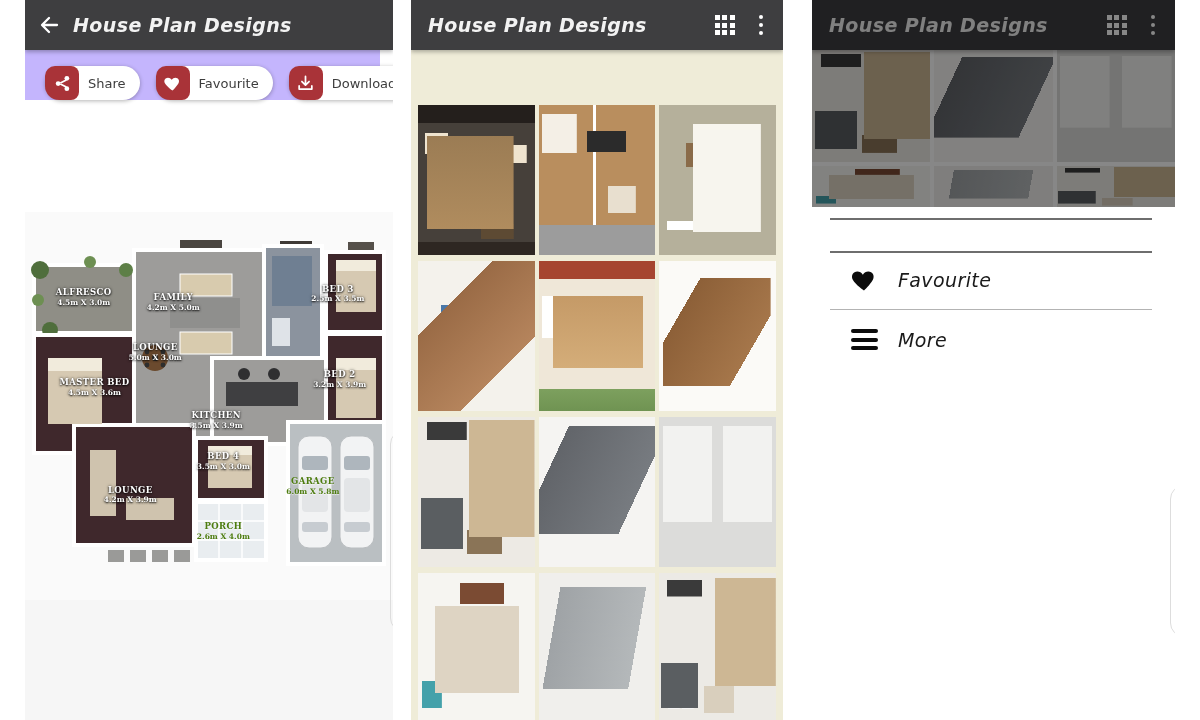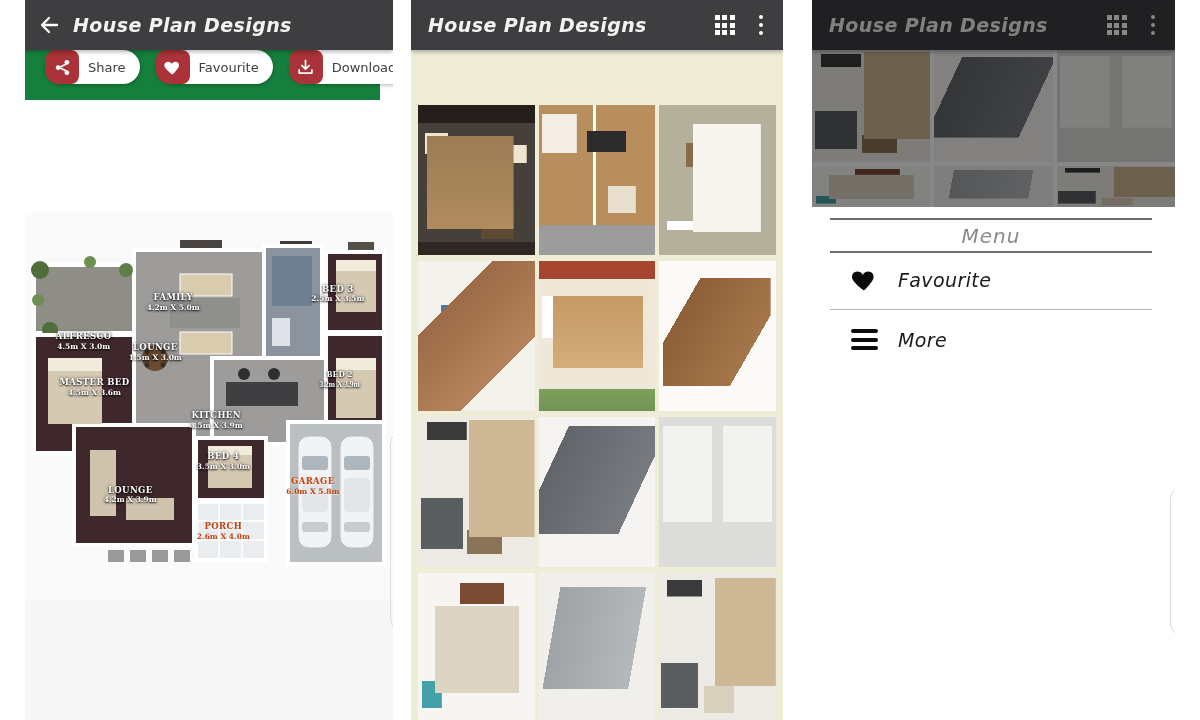--- a/index.html
+++ b/index.html
@@ -17,43 +17,43 @@
   .back-btn{width:48px;height:50px;display:flex;align-items:center;justify-content:center;cursor:pointer;}
   .bar-actions{margin-left:auto;display:flex;align-items:center;gap:18px;padding-right:14px;}
   .grid-ico{display:grid;grid-template-columns:repeat(3,5px);grid-auto-rows:5px;gap:2.5px;}
   .grid-ico i{background:#fff;display:block;}
   .kebab{display:flex;flex-direction:column;gap:3.5px;padding:4px 6px;}
   .kebab i{width:4.5px;height:4.5px;border-radius:50%;background:#fff;display:block;}
 
   
   .s1-band-mid{position:absolute;left:0;right:0;top:212px;height:388px;background:#fafafa;}
   .s1-band-bot{position:absolute;left:0;right:0;top:600px;height:120px;background:#f6f6f6;}
-  .action-row{position:absolute;top:50px;left:0;right:13px;height:50px;background:#15803d;display:flex;
-              align-items:flex-start;gap:16px;padding-left:20px;z-index:4;}
+  .action-row{position:absolute;top:50px;left:0;right:13px;height:50px;background:#c4b5fd;display:flex;
+              align-items:flex-end;gap:16px;padding-left:20px;z-index:4;}
   .pill{display:flex;align-items:center;background:#fff;border-radius:18px;height:34px;
         box-shadow:0 1px 4px rgba(0,0,0,.3);padding-right:14px;cursor:pointer;}
   .pill .ico{width:34px;height:34px;border-radius:10px 8px 8px 14px;background:#a93338;
              display:flex;align-items:center;justify-content:center;flex:0 0 auto;}
   .pill .lbl{font-size:13px;color:#3d3d3d;padding-left:9px;white-space:nowrap;}
   .edge-card{position:absolute;border:1px solid #ddd;border-radius:14px;background:transparent;}
   #screen1 .edge-card{left:365px;top:430px;width:60px;height:200px;}
   #screen3 .edge-card{left:358px;top:485px;width:60px;height:150px;}
 
   
   .plan{position:absolute;left:5px;top:240px;width:358px;height:335px;}
   .plan svg{position:absolute;inset:0;}
   .rl{position:absolute;transform:translate(-50%,-50%);text-align:center;white-space:nowrap;
       font-family:"DejaVu Serif","Liberation Serif",serif;font-weight:bold;line-height:1.25;}
   .rl .nm{font-size:8.5px;letter-spacing:.4px;display:block;}
   .rl .dm{font-size:7.5px;display:block;}
   .rl.light{color:#fff;text-shadow:0 1px 2px rgba(0,0,0,.9),0 0 3px rgba(0,0,0,.7);}
-  .rl.dark{color:#c2410c;text-shadow:0 1px 1px rgba(255,255,255,.7);}
-  .rl0{left:15%;top:17%;margin-top:44px;} .rl1{left:40%;top:18.5%;} .rl2{left:86%;top:16%;}
+  .rl.dark{color:#4d7c0f;text-shadow:0 1px 1px rgba(255,255,255,.7);}
+  .rl0{left:15%;top:17%;} .rl1{left:40%;top:18.5%;} .rl2{left:86%;top:16%;}
   .rl3{left:35%;top:33.5%;} .rl4{left:18%;top:44%;} .rl5{left:52%;top:44.5%;margin-top:31px;}
-  .rl6{left:86.5%;top:41.5%;font-family:Liberation Serif, serif;} .rl7{left:54%;top:66%;} .rl8{left:28%;top:76%;}
+  .rl6{left:86.5%;top:41.5%;} .rl7{left:54%;top:66%;} .rl8{left:28%;top:76%;}
   .rl9{left:54%;top:87%;} .rl10{left:79%;top:73.5%;}
 
   
   .banner{position:absolute;left:26px;right:23px;top:58px;height:39px;background:#56565a;
           border:2px solid #2f2f2f;border-radius:22px;display:flex;align-items:center;justify-content:center;
           box-shadow:0 1px 3px rgba(0,0,0,.35);cursor:pointer;}
   .banner span{color:#fff;font-size:20px;font-weight:bold;font-style:italic;letter-spacing:.5px;}
   .grid2{position:absolute;left:7px;right:7px;top:105px;display:grid;
          grid-template-columns:repeat(3,1fr);gap:6px 4px;grid-auto-rows:150px;}
   .grid3{position:absolute;left:0;right:0;top:50px;display:grid;
@@ -275,21 +275,21 @@
       <div class="rl light rl1">
           <span class="nm">FAMILY</span>
           <span class="dm">4.2m X 5.0m</span>
         </div>
       <div class="rl light rl2">
           <span class="nm">BED 3</span>
           <span class="dm">2.5m X 3.5m</span>
         </div>
       <div class="rl light rl3">
           <span class="nm">LOUNGE</span>
-          <span class="dm">1.5m X 3.0m</span>
+          <span class="dm">5.0m X 3.0m</span>
         </div>
       <div class="rl light rl4">
           <span class="nm">MASTER BED</span>
           <span class="dm">4.5m X 3.6m</span>
         </div>
       <div class="rl light rl5">
           <span class="nm">KITCHEN</span>
           <span class="dm">3.5m X 3.9m</span>
         </div>
       <div class="rl light rl6">
@@ -385,21 +385,20 @@
       <div class="tile t8"></div>
       <div class="tile t9"></div>
       <div class="tile t10"></div>
       <div class="tile t11"></div>
       <div class="tile t12"></div>
     </div>
     <div class="scrim"></div>
 
     <div class="menu-panel">
       <div class="mline" style="top:11px"></div>
-      <div class="menu-title" style="top:17px;position:absolute">Menu</div>
       <div class="mline" style="top:44px"></div>
 
       <div class="menu-items" style="top:44px;position:absolute">
         <div class="mitem">
           <span class="micon">
             <svg width="28" height="28" viewBox="0 0 24 24">
                 <path d="M12 21s-7.2-4.8-9.6-9.2C.6 8.4 2.7 4.8 6.3 4.8c2 0 3.5 1.1 4.7 2.6 1.2-1.5 2.7-2.6 4.7-2.6 3.6 0 5.7 3.6 3.9 7C17.2 16.2 12 21 12 21z" fill="#0c0c0c"></path>
               </svg>
           </span>
           <span class="mlbl">Favourite</span>

